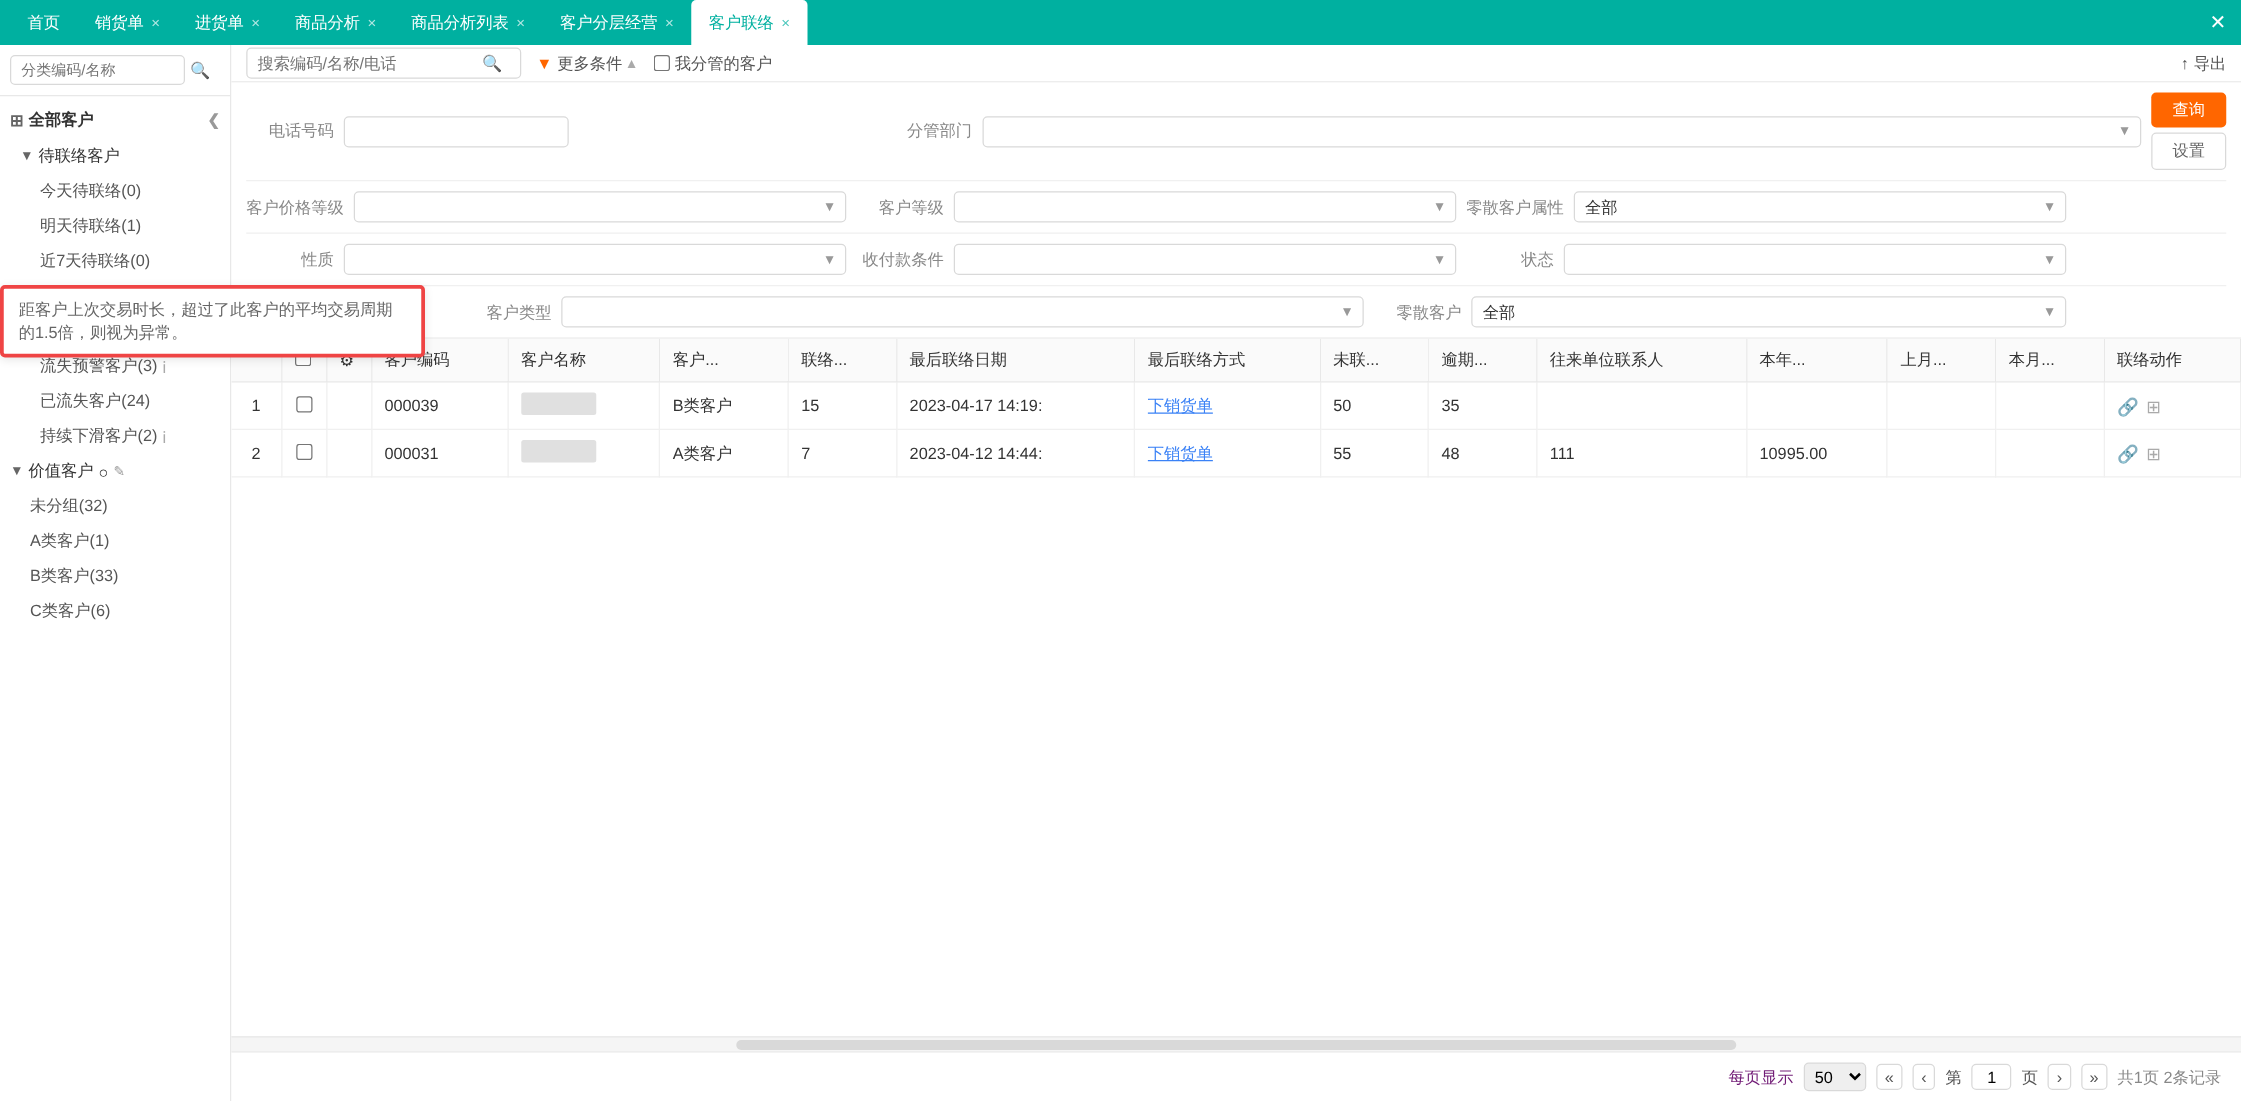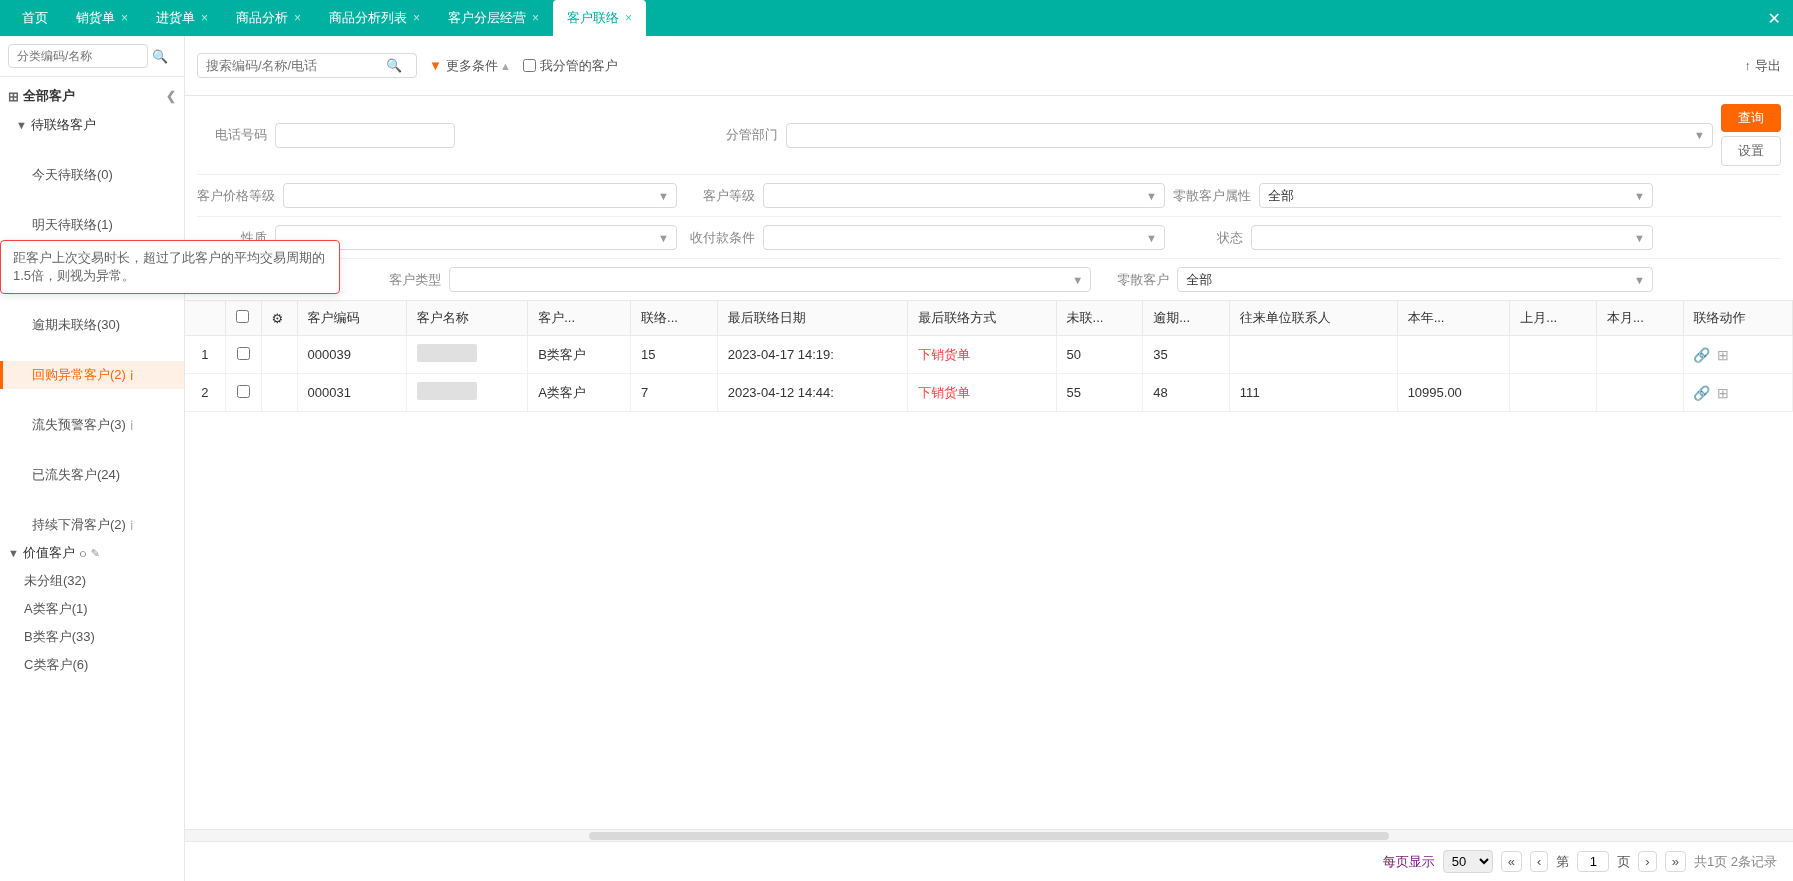--- a/index.html
+++ b/index.html
@@ -108,35 +108,34 @@
       font-size: 13px;
     }
     .tree-group-label .arrow { margin-right: 4px; color: #666; font-size: 11px; }
     .tree-item {
       padding: 5px 8px 5px 32px;
       color: #555;
       cursor: pointer;
       font-size: 13px;
       display: flex;
       align-items: flex-start;
-      margin-top: 22px;
     }
     .tree-item.active {
       background: #fff0e6;
       color: #ff6600;
       border-left: 3px solid #ff6600;
       padding-left: 29px;
     }
 
     .tooltip-box {
       position: absolute;
       left: 0;
-      top: 240px;
-      background: white;
-      border: 1px solid #ef4444;
+      top: 228px;
+      background: white;
+      border: 3px solid #ef4444;
       border-radius: 4px;
       padding: 8px 12px;
       font-size: 12px;
       color: #666;
       max-width: 340px;
       z-index: 100;
       box-shadow: 0 2px 8px rgba(0,0,0,0.1);
     }
     .tree-group-label2 {
       display: flex;
@@ -160,21 +159,21 @@
       flex: 1;
       display: flex;
       flex-direction: column;
       background: #f5f5f5;
       overflow: hidden;
     }
 
     
     .filter-bar {
       background: white;
-      padding: 17px 12px;
+      padding: 2px 12px;
       display: flex;
       align-items: center;
       border-bottom: 1px solid #e8e8e8;
       gap: 12px;
     }
     .filter-search {
       display: flex;
       align-items: center;
       border: 1px solid #d9d9d9;
       border-radius: 4px;
@@ -338,21 +337,21 @@
     .data-table td {
       border-bottom: 1px solid #f0f0f0;
       border-right: 1px solid #f0f0f0;
       padding: 8px 10px;
       white-space: nowrap;
       color: #333;
     }
     .col-num { width: 40px; text-align: center; }
     .col-checkbox { width: 36px; text-align: center; }
     .col-settings { width: 36px; text-align: center; }
-    .link-text { color: #ef4444; cursor: pointer; }
+    .link-text { color: #3b82f6; cursor: pointer; text-decoration: underline; }
     .action-icons { display: flex; gap: 6px; align-items: center; }
     .action-icon { color: #aaa; cursor: pointer; font-size: 14px; }
     input[type="checkbox"] { cursor: pointer; }
 
     
     .hscroll-bar {
       height: 12px;
       background: #f5f5f5;
       border-top: 1px solid #e8e8e8;
       display: flex;

